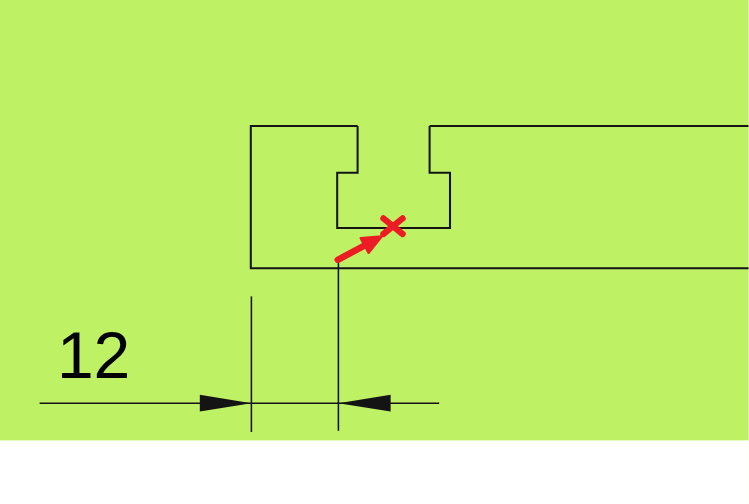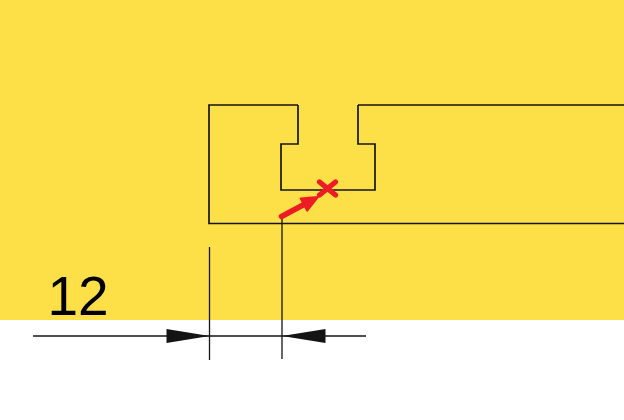--- a/index.html
+++ b/index.html
@@ -9,22 +9,22 @@
   }
   body {
     width: 624px;
     height: 420px;
     overflow: hidden;
     font-family: "Liberation Sans", sans-serif;
   }
   .drawing-wrap {
     position: relative;
     width: 624px;
-    height: 320px;
-    background: #fde047;
+    height: 367px;
+    background: #bef264;
   }
   svg text.dim-text {
     font-family: "Liberation Sans", sans-serif;
     font-weight: 400;
   }
 </style>
 </head>
 <body>
 
 <div class="drawing-wrap">

